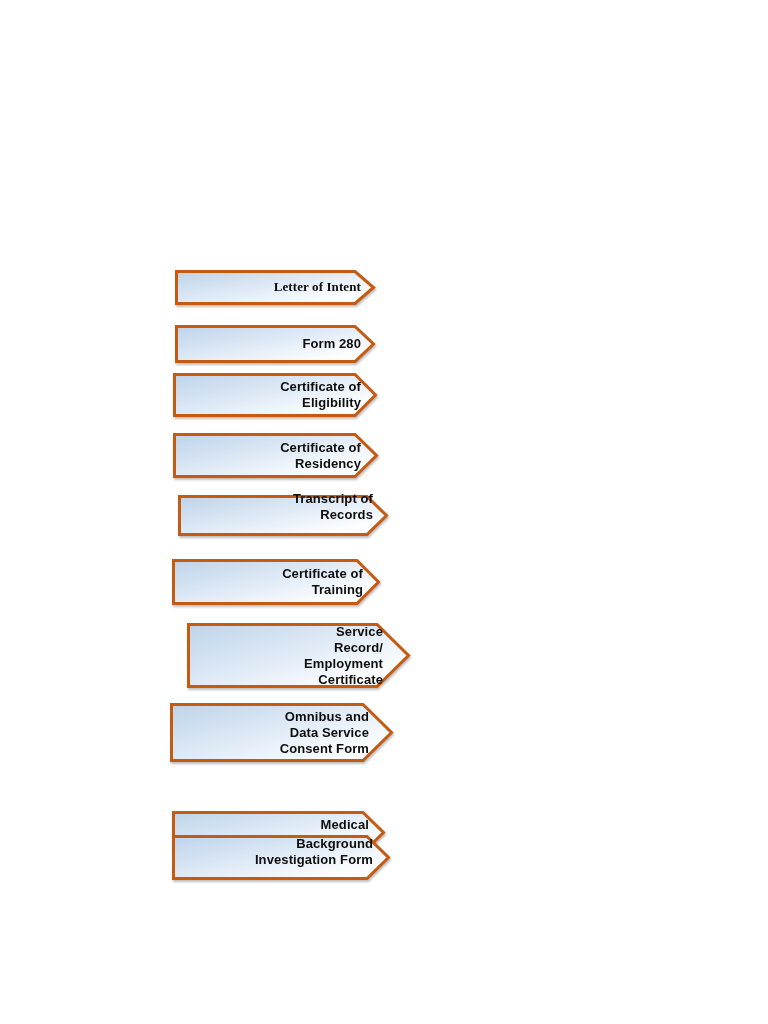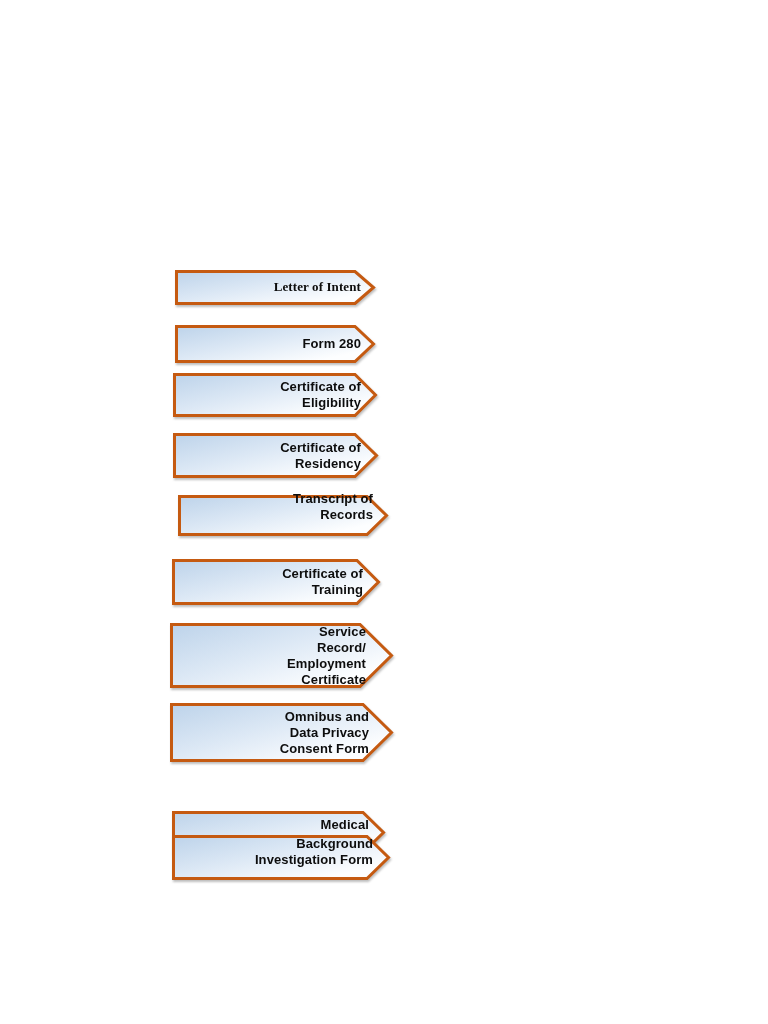--- a/index.html
+++ b/index.html
@@ -121,21 +121,21 @@
               <stop offset="0" stop-color="#bdd3ea"></stop>
               <stop offset="0.45" stop-color="#dce8f5"></stop>
               <stop offset="0.9" stop-color="#fdfeff"></stop>
             </linearGradient>
           </defs>
           <path d="M 1.5 1.5 L 185 1.5 L 206.5 23 L 185 44.5 L 1.5 44.5 Z" fill="url(#bannerGrad5)" stroke="#C55A11" stroke-width="3" stroke-linejoin="miter"></path>
         </svg>
         <div class="banner-label" style="padding-right: 17px; color: rgb(13, 13, 13);">Certificate of
 Training</div>
       </div>
-      <div class="banner" style="left: 170px; top: 623px; width: 223px; height: 65px;">
+      <div class="banner" style="left: 187px; top: 623px; width: 223px; height: 65px;">
         <svg width="223" height="65" viewBox="0 0 223 65">
           <defs>
             <linearGradient id="bannerGrad6" x1="0" y1="0" x2="1" y2="0.85">
               <stop offset="0" stop-color="#bdd3ea"></stop>
               <stop offset="0.45" stop-color="#dce8f5"></stop>
               <stop offset="0.9" stop-color="#fdfeff"></stop>
             </linearGradient>
           </defs>
           <path d="M 1.5 1.5 L 190 1.5 L 221.5 32.5 L 190 63.5 L 1.5 63.5 Z" fill="url(#bannerGrad6)" stroke="#C55A11" stroke-width="3" stroke-linejoin="miter"></path>
         </svg>
@@ -149,21 +149,21 @@
           <defs>
             <linearGradient id="bannerGrad7" x1="0" y1="0" x2="1" y2="0.85">
               <stop offset="0" stop-color="#bdd3ea"></stop>
               <stop offset="0.45" stop-color="#dce8f5"></stop>
               <stop offset="0.9" stop-color="#fdfeff"></stop>
             </linearGradient>
           </defs>
           <path d="M 1.5 1.5 L 193 1.5 L 221.5 29.5 L 193 57.5 L 1.5 57.5 Z" fill="url(#bannerGrad7)" stroke="#C55A11" stroke-width="3" stroke-linejoin="miter"></path>
         </svg>
         <div class="banner-label" style="padding-right: 24px; color: rgb(13, 13, 13);">Omnibus and
-Data Privacy
+Data Service
 Consent Form</div>
       </div>
       <div class="banner" style="left: 172px; top: 775px; width: 213px; height: 43px; margin-top: 36px;">
         <svg width="213" height="43" viewBox="0 0 213 43">
           <defs>
             <linearGradient id="bannerGrad8" x1="0" y1="0" x2="1" y2="0.85">
               <stop offset="0" stop-color="#bdd3ea"></stop>
               <stop offset="0.45" stop-color="#dce8f5"></stop>
               <stop offset="0.9" stop-color="#fdfeff"></stop>
             </linearGradient>

